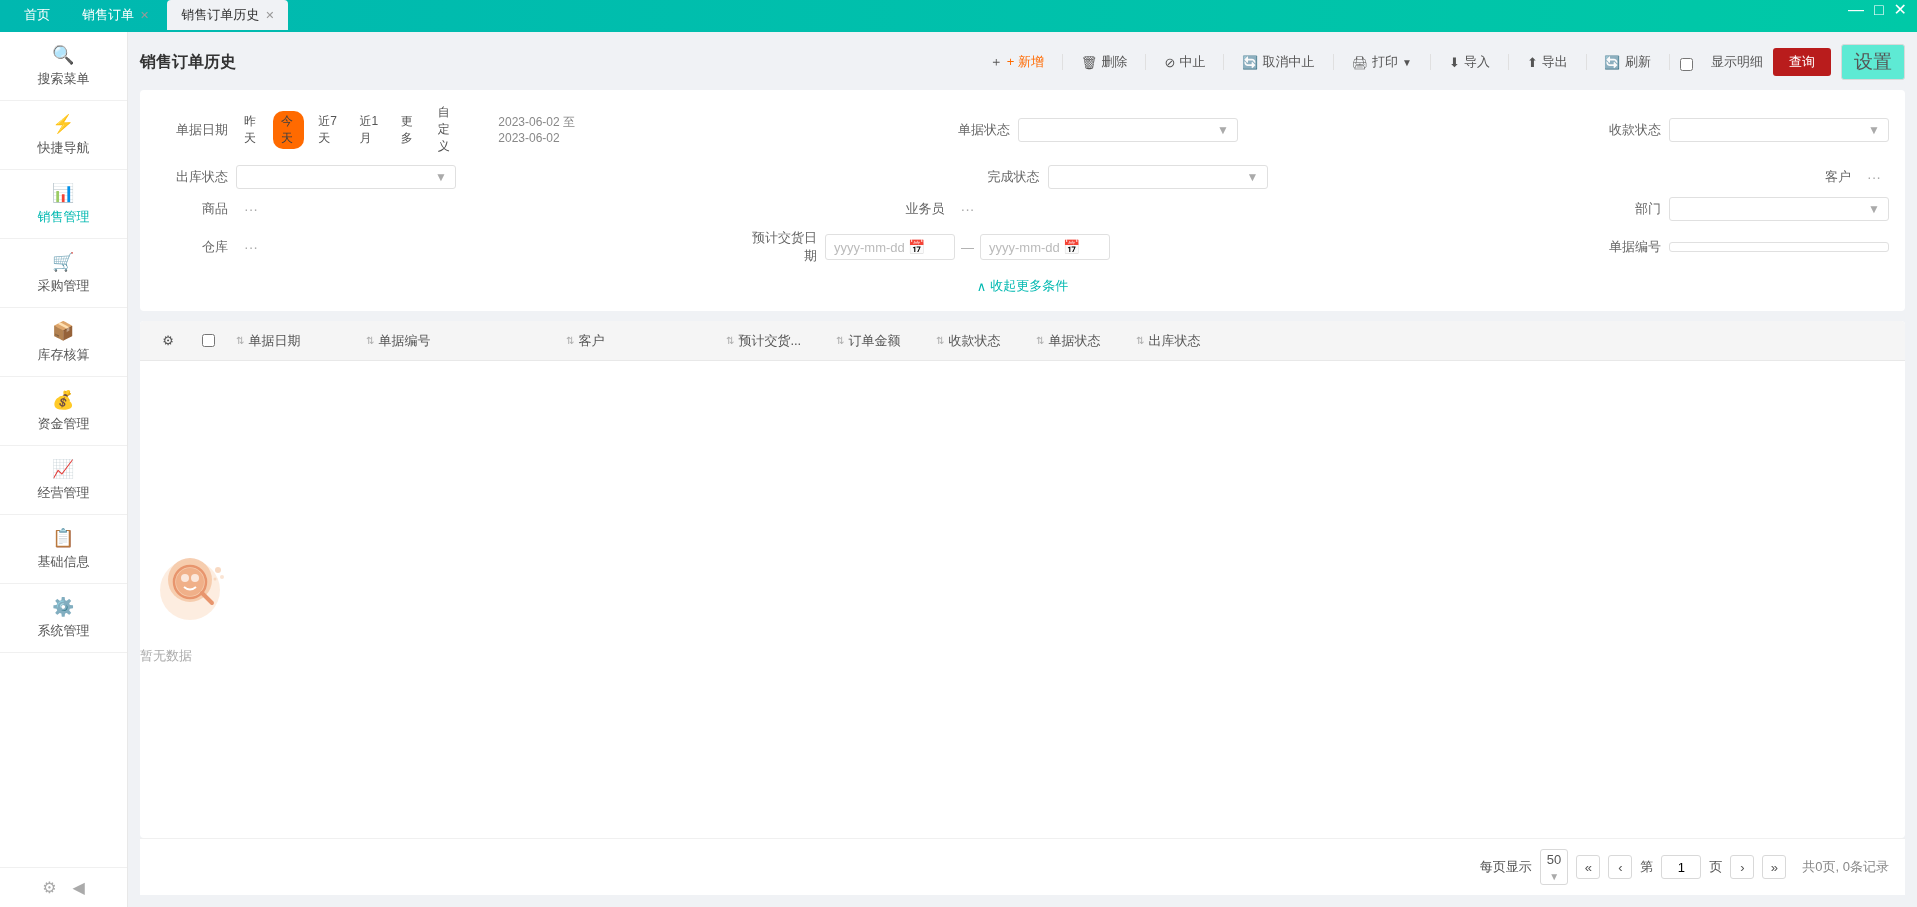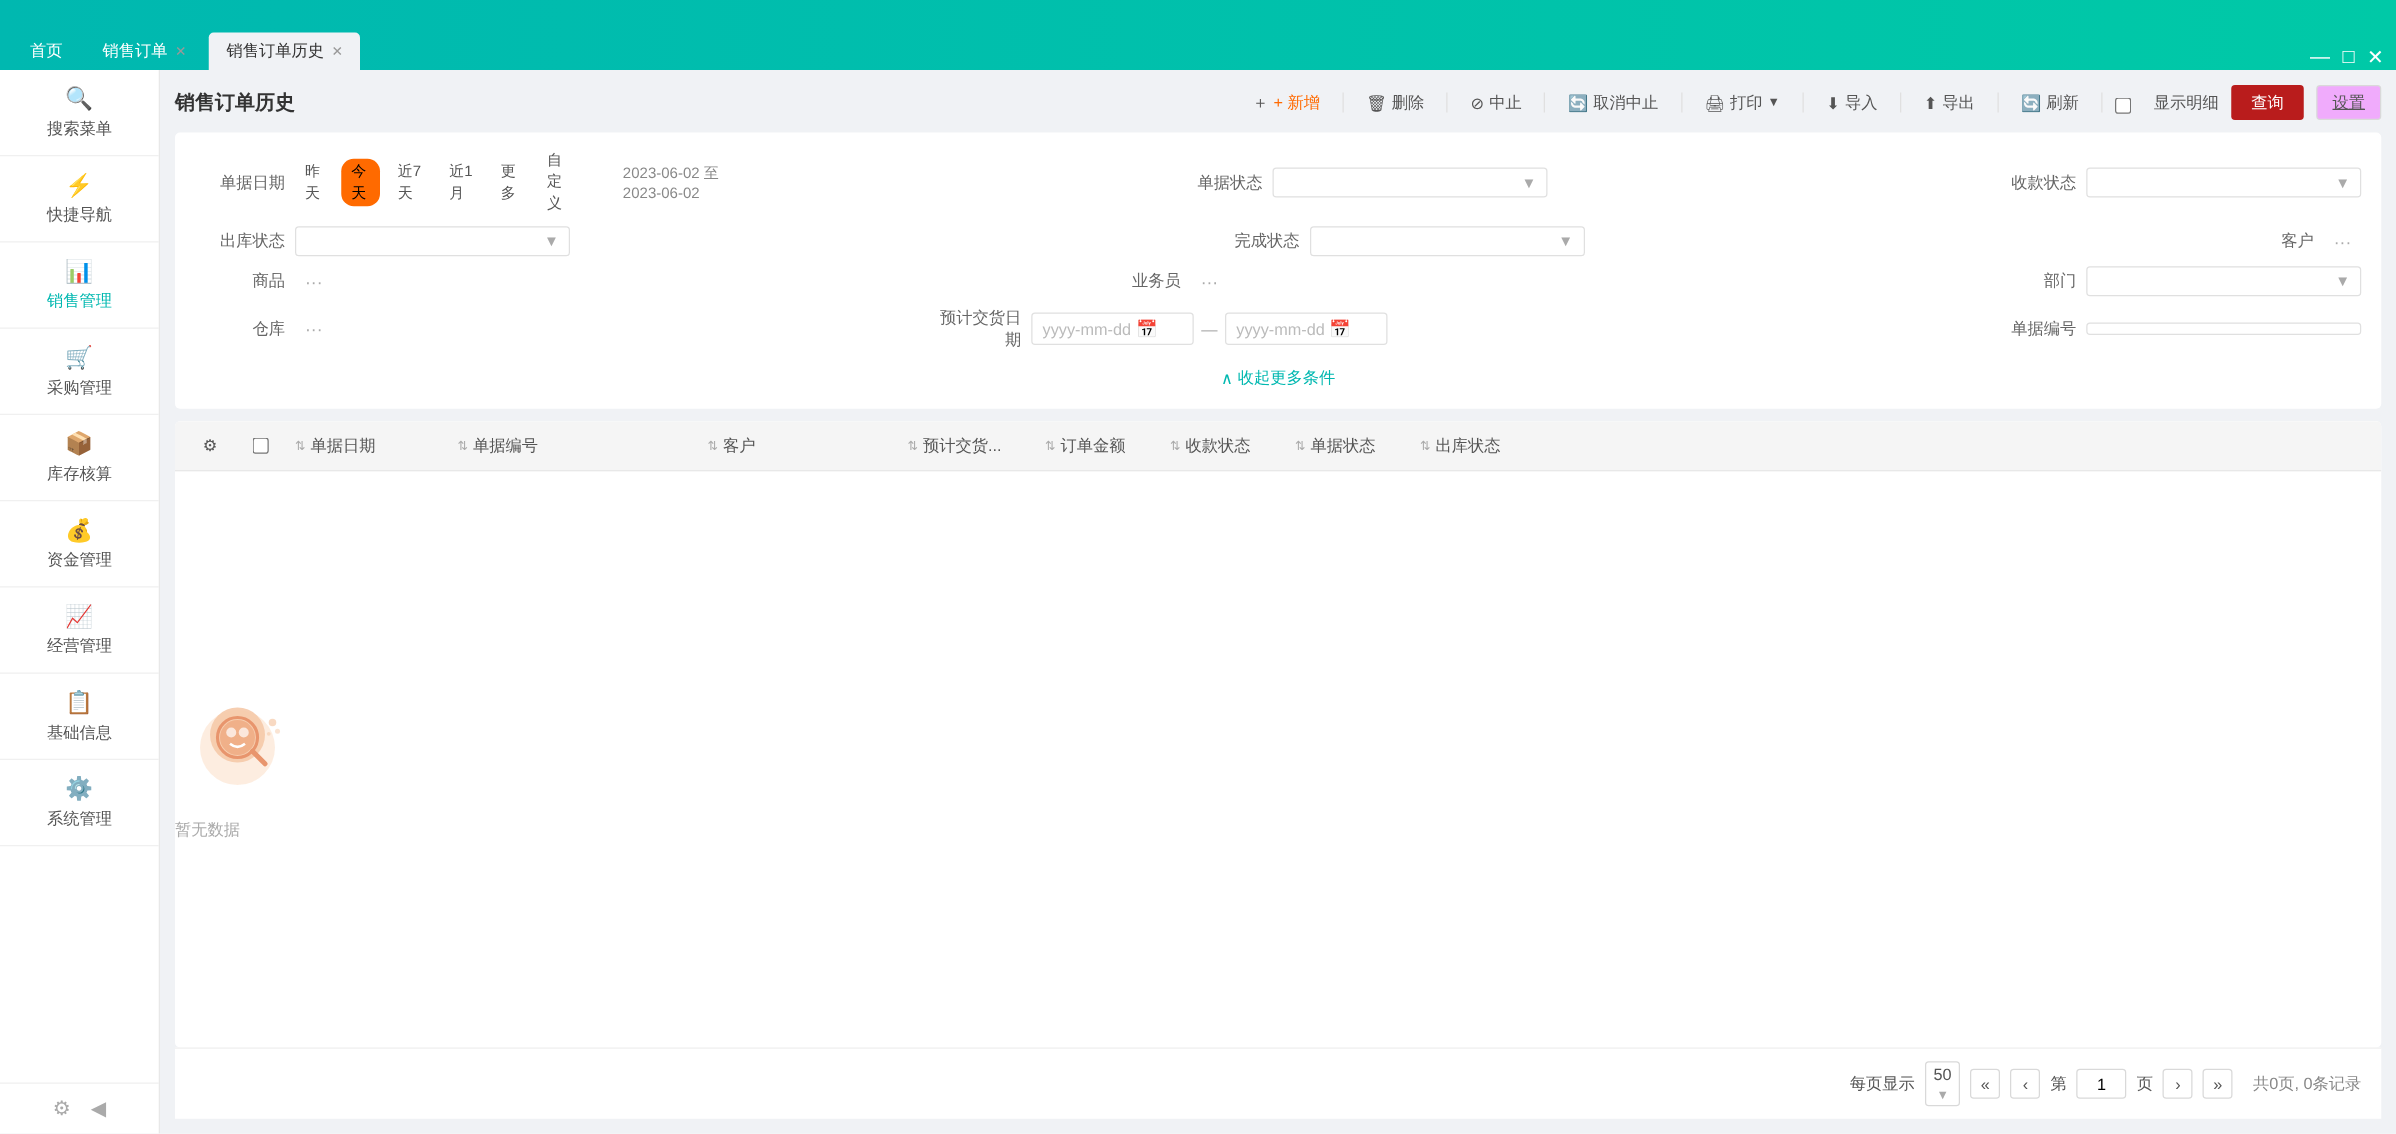--- a/index.html
+++ b/index.html
@@ -1,23 +1,23 @@
 <!DOCTYPE html>
 <html><head>
   <meta charset="utf-8">
   <style>
     * { box-sizing: border-box; margin: 0; padding: 0; font-family: 'Microsoft YaHei', Arial, sans-serif; font-size: 13px; }
     body { display: flex; flex-direction: column; height: 907px; width: 1917px; overflow: hidden; background: #f0f2f5; }
 
     
     .top-bar {
-      height: 56px;
+      height: 32px;
       background: linear-gradient(to right, #00b8b0, #00c9a7);
       display: flex;
-      align-items: flex-end;
+      align-items: flex-start;
       padding: 0 10px;
       gap: 4px;
       flex-shrink: 0;
     }
     .tab-item {
       height: 30px;
       padding: 0 14px;
       border-radius: 4px 4px 0 0;
       display: flex;
       align-items: center;
@@ -126,28 +126,27 @@
     .btn-primary {
       background: #b91c1c;
       color: #fff;
       border: none;
       padding: 5px 16px;
       border-radius: 3px;
       cursor: pointer;
       font-size: 13px;
     }
     .btn-secondary {
-      background: #f0abfc;
+      background: #5eead4;
       color: #555;
       border: 1px solid #d9d9d9;
       padding: 4px 12px;
       border-radius: 3px;
       cursor: pointer;
-      font-size: 13px;
-      text-decoration: underline;
+      font-size: 19px;
     }
     .display-detail-label {
       display: flex;
       align-items: flex-end;
       gap: 18px;
       font-size: 13px;
       color: #555;
       cursor: pointer;
     }
 
@@ -184,21 +183,21 @@
     }
     .date-btn {
       padding: 2px 8px;
       border-radius: 10px;
       cursor: pointer;
       font-size: 12px;
       color: #555;
     }
     .date-btn.active {
       background: #ff6a00;
-      color: #000000;
+      color: #404040;
     }
     .date-range {
       font-size: 12px;
       color: #888;
       margin-left: 24px;
     }
     .filter-select {
       display: flex;
       align-items: center;
       border: 1px solid #e0e0e0;

